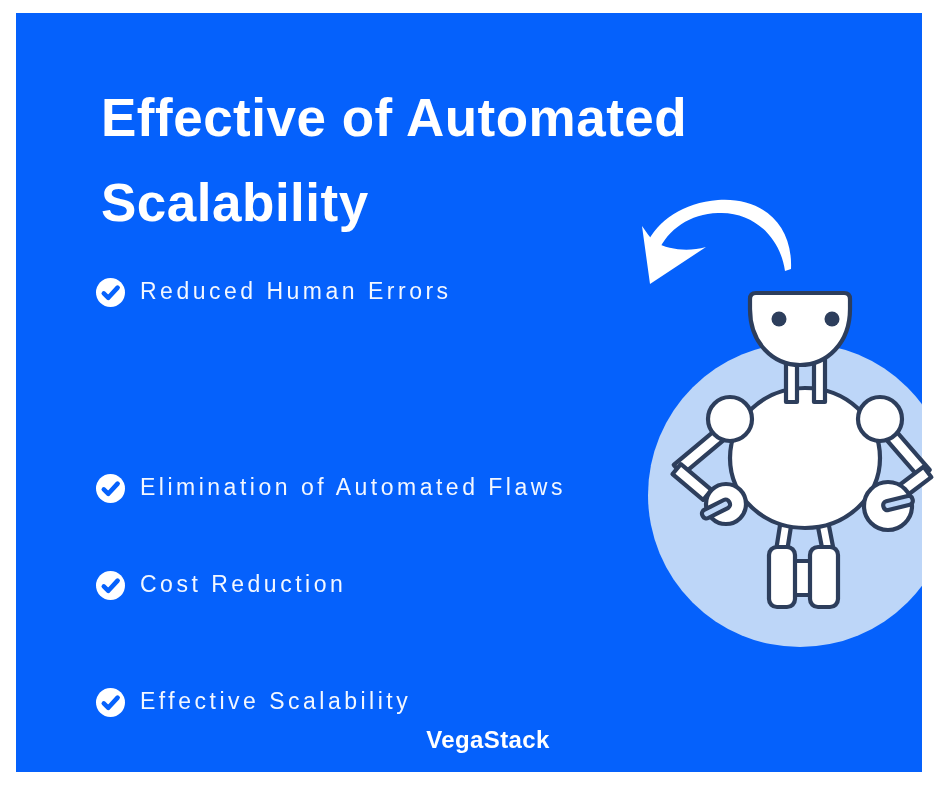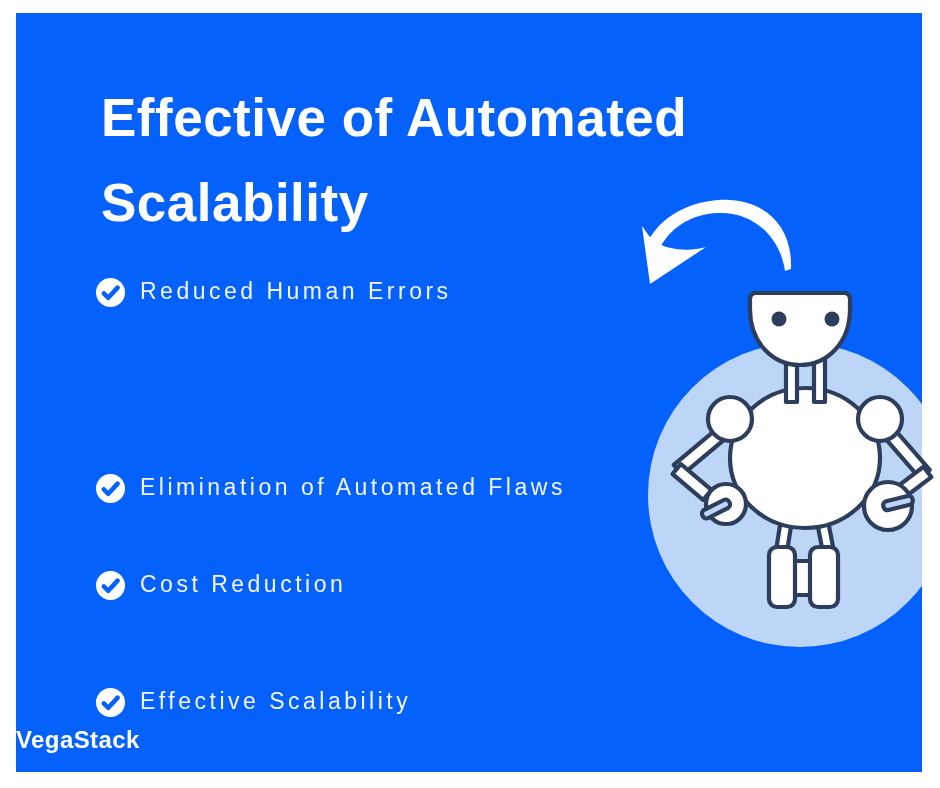--- a/index.html
+++ b/index.html
@@ -31,22 +31,22 @@
     display:flex;gap:15px;white-space:nowrap;
   }
   .benefit-row .check{flex:0 0 auto;display:block;}
   .benefit-label{
     color:var(--list_text);
     font-size:23px;letter-spacing:3.5px;font-weight:400;
   }
   .row-0{top:265px;} .row-1{top:363px;} .row-2{top:461px;}
   .row-3{top:558px;} .row-4{top:675px;}
   .brand{
-    position:absolute;left:16px;width:906px;top:726px;
-    color:#ffffff;font-size:24px;font-weight:bold;letter-spacing:.4px;
+    position:absolute;left:16px;width:906px;top:726px;text-align:center;
+    color:#ffffff;font-size:24px;font-weight:bold;letter-spacing:.4px;padding-left:19px;
   }
   .illus{position:absolute;left:0;top:0;width:940px;height:788px;}
   
   .nv{fill:#ffffff;stroke:var(--outline_navy);stroke-width:4.2;stroke-linejoin:round;}
   .slot{fill:var(--light_circle);stroke:var(--outline_navy);stroke-width:4.2;stroke-linejoin:round;}
   .eye{fill:var(--outline_navy);stroke:none;}
   .lb{fill:var(--light_circle);stroke:none;}
   .wht{fill:#ffffff;stroke:none;}
 </style>
 </head>

